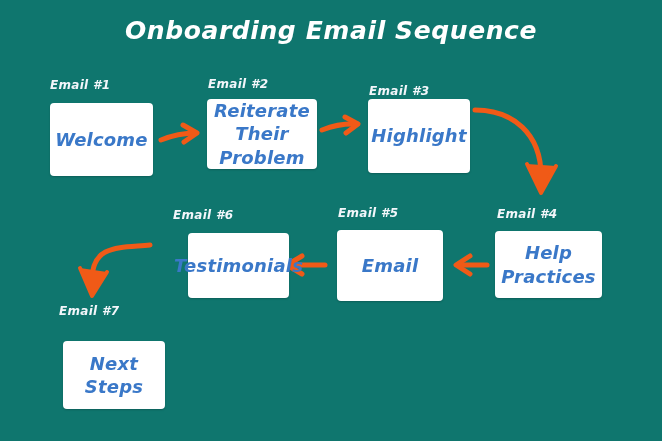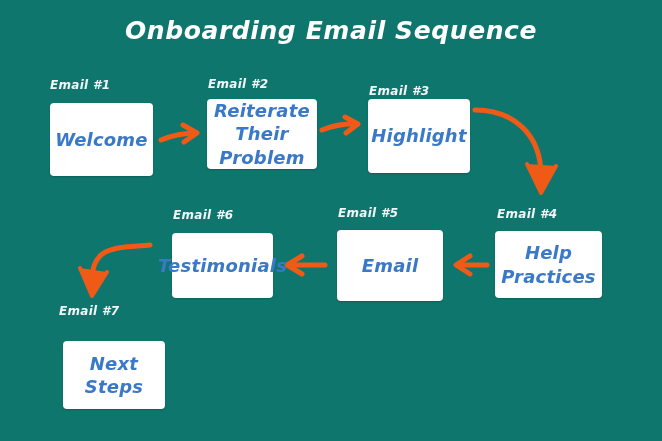--- a/index.html
+++ b/index.html
@@ -161,21 +161,21 @@
     <div class="node-label" style="left:338px; top:206px;">Email #5</div>
     <div class="node-box" style="left:337px; top:230px; width:106px; height:71px;">
       <div class="node-text">
         <div>Email</div>
       </div>
     </div>
   </div>
 
   <div class="node">
     <div class="node-label" style="left:173px; top:208px;">Email #6</div>
-    <div class="node-box" style="left:172px; top:233px; width:101px; height:65px;">
+    <div class="node-box" style="left:188px; top:233px; width:101px; height:65px;">
       <div class="node-text">
         <div>Testimonials</div>
       </div>
     </div>
   </div>
 
   <div class="node">
     <div class="node-label" style="left:59px; top:304px;">Email #7</div>
     <div class="node-box" style="left:63px; top:330px; width:102px; height:68px;margin-top:11px;">
       <div class="node-text">

